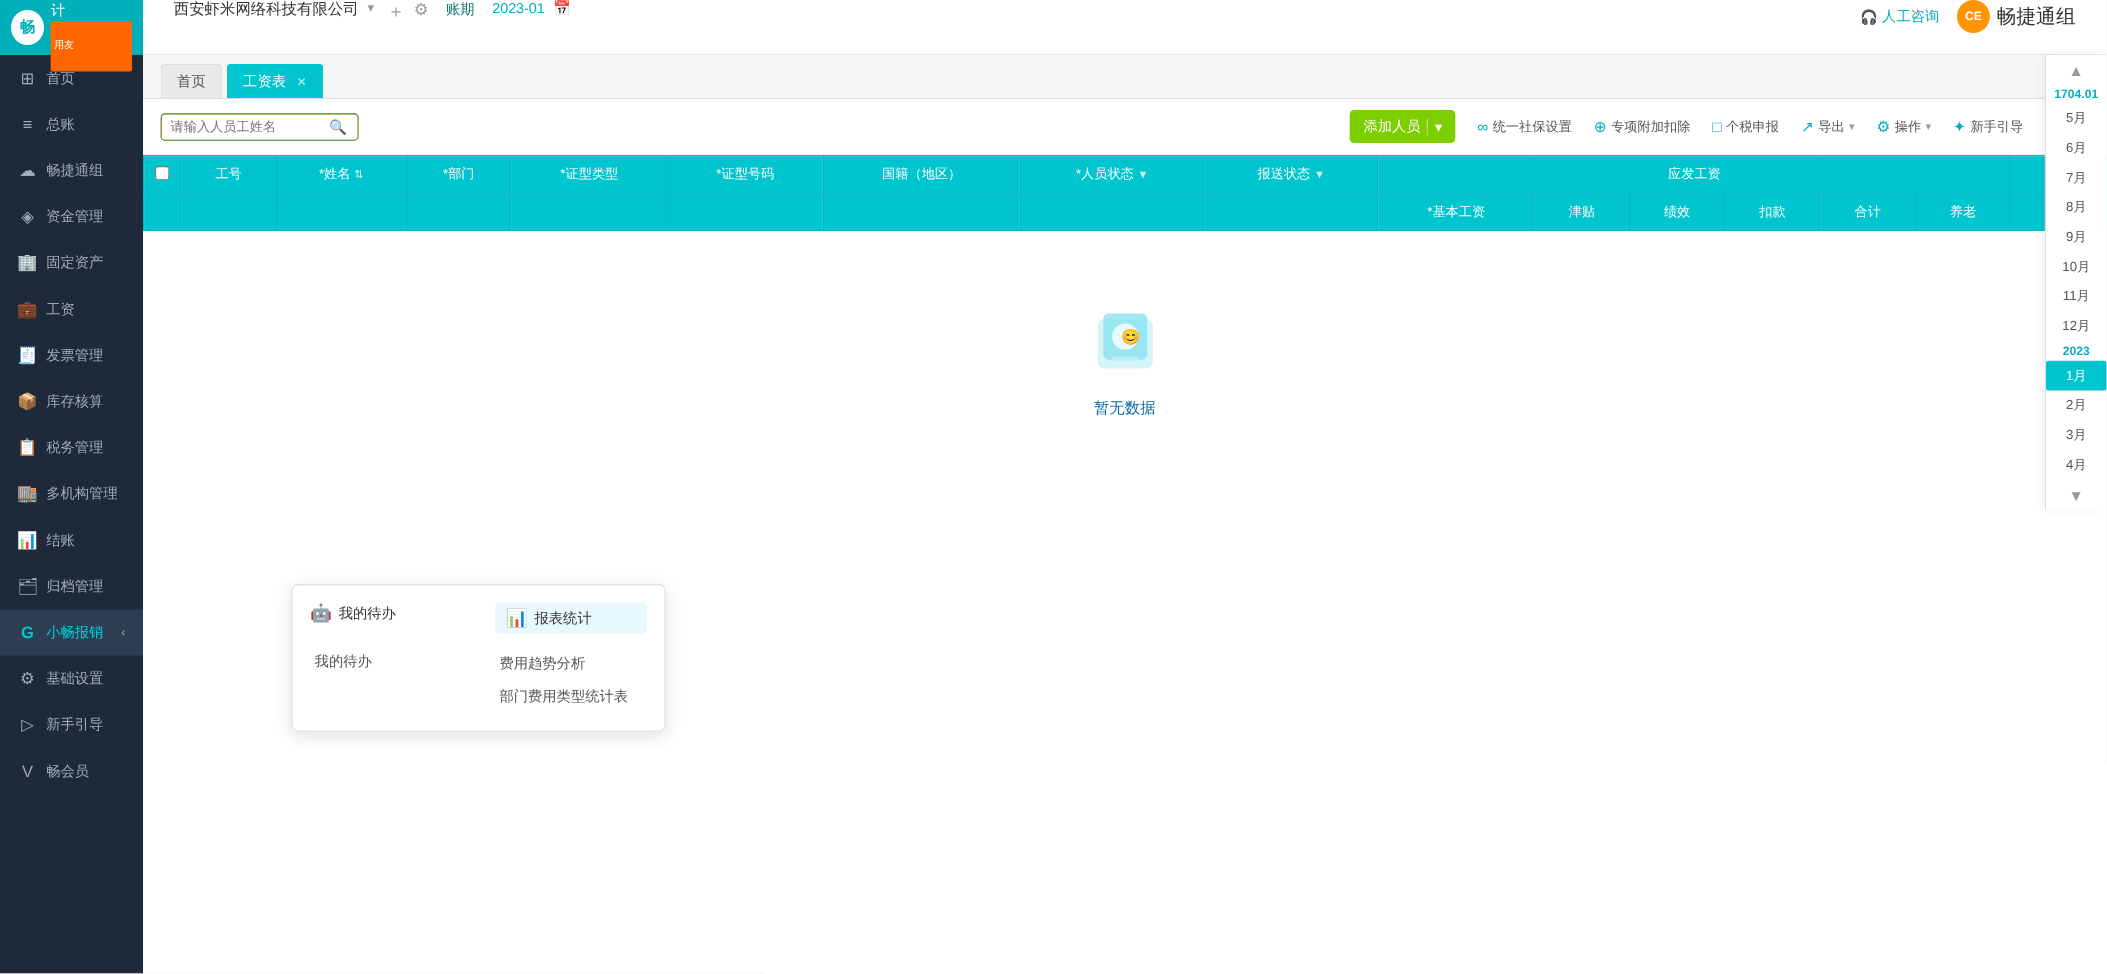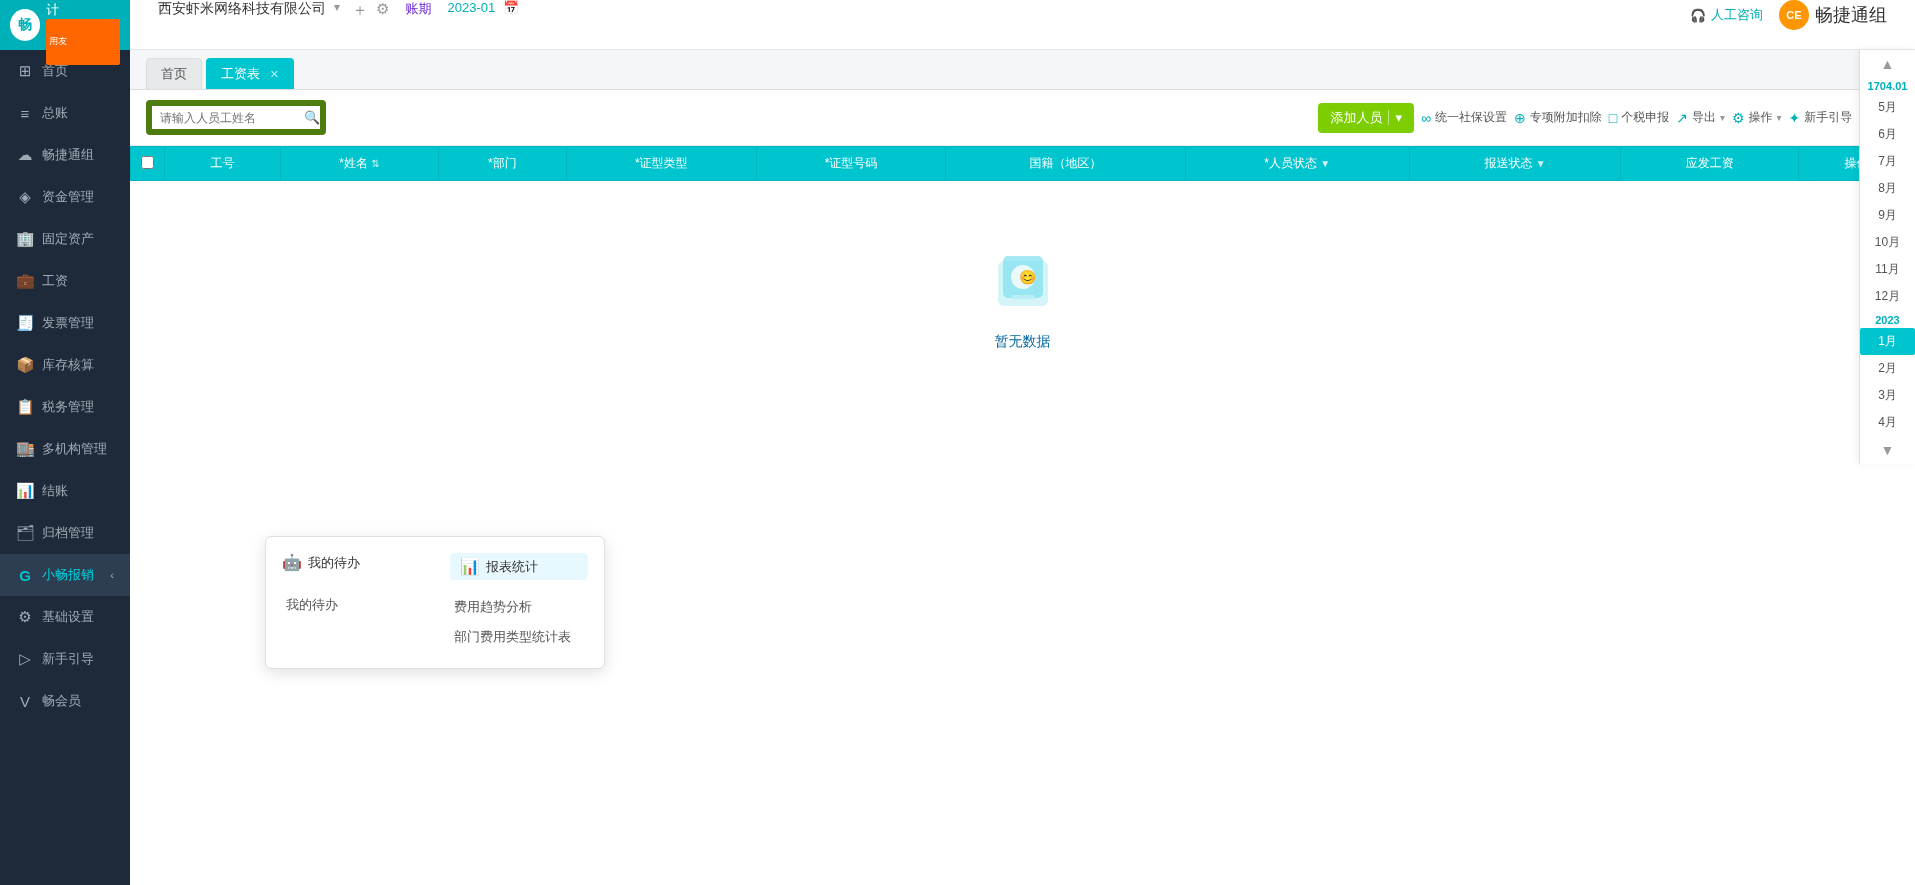--- a/index.html
+++ b/index.html
@@ -84,21 +84,21 @@
       gap: 8px;
     }
     .company-name {
       font-size: 14px;
       color: #333;
       font-weight: 500;
     }
     .topbar-chevron { color: #999; font-size: 12px; cursor: pointer; }
     .topbar-add { color: #999; font-size: 16px; cursor: pointer; margin-left: 4px; }
     .topbar-setting { color: #999; font-size: 15px; cursor: pointer; }
-    .topbar-period { color: #6d28d9; font-size: 13px; margin-left: 8px; }
+    .topbar-period { color: #0f766e; font-size: 13px; margin-left: 8px; }
     .topbar-right {
       margin-left: auto;
       display: flex;
       align-items: center;
       gap: 16px;
     }
     .topbar-service {
       display: flex;
       align-items: center;
       gap: 4px;
@@ -170,39 +170,39 @@
       display: flex;
       align-items: center;
       padding: 10px 16px;
       gap: 10px;
       border-bottom: 1px solid #eee;
       flex-shrink: 0;
     }
     .search-box {
       display: flex;
       align-items: center;
-      border: 6px solid #4d7c0f;
+      border: 1px solid #4d7c0f;
       border-radius: 4px;
       padding: 4px 8px;
       gap: 4px;
       width: 180px;
     }
     .search-box input {
       border: none;
       outline: none;
       font-size: 12px;
       color: #666;
       width: 140px;
     }
     .search-icon { color: #999; font-size: 13px; cursor: pointer; }
     .toolbar-right {
       margin-left: auto;
       display: flex;
       align-items: center;
-      gap: 7px;
+      gap: 20px;
     }
     .btn-add-person {
       background: #7dce00;
       color: white;
       border: none;
       border-radius: 4px;
       padding: 6px 12px;
       cursor: pointer;
       font-size: 13px;
       display: flex;
@@ -525,20 +525,38 @@
               <span>*人员状态</span>
               <span class="sort-icon">▼</span>
             </th>
             <th>
               <span>报送状态</span>
               <span class="sort-icon">▼</span>
             </th>
             <th colspan="6" style="border-bottom: none;">应发工资</th>
             <th>操作</th>
           </tr>
+          <tr>
+            <th></th>
+            <th></th>
+            <th></th>
+            <th></th>
+            <th></th>
+            <th></th>
+            <th></th>
+            <th></th>
+            <th></th>
+            <th>*基本工资</th>
+            <th>津贴</th>
+            <th>绩效</th>
+            <th>扣款</th>
+            <th>合计</th>
+            <th>养老</th>
+            <th></th>
+          </tr>
         </thead>
         <tbody>
         </tbody>
       </table>
 
       <div class="empty-state">
         <svg class="empty-icon" viewBox="0 0 80 80" xmlns="http://www.w3.org/2000/svg">
           <rect x="15" y="20" width="50" height="45" rx="6" fill="#b8eef4" opacity="0.6"></rect>
           <rect x="20" y="15" width="40" height="42" rx="5" fill="#7de0ee" opacity="0.7"></rect>
           <circle cx="40" cy="36" r="12" fill="white" opacity="0.8"></circle>

